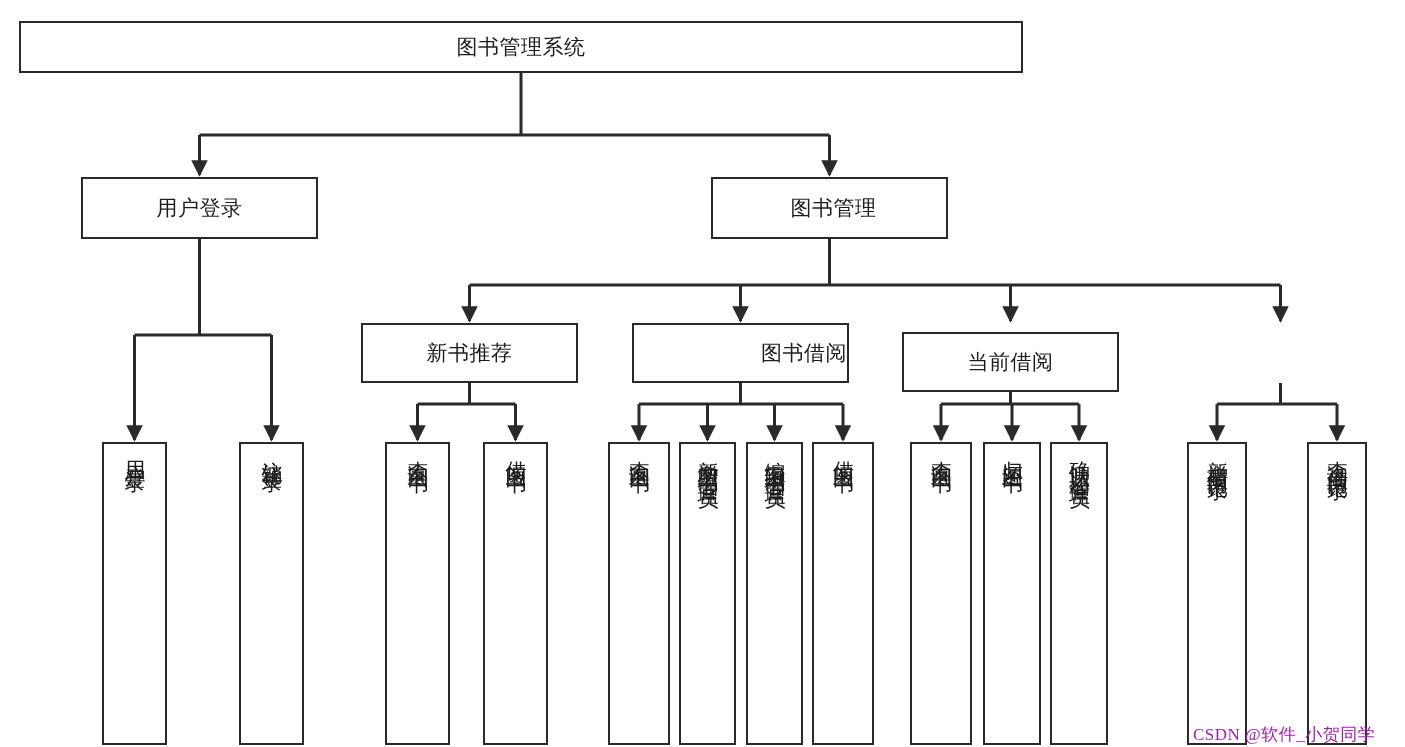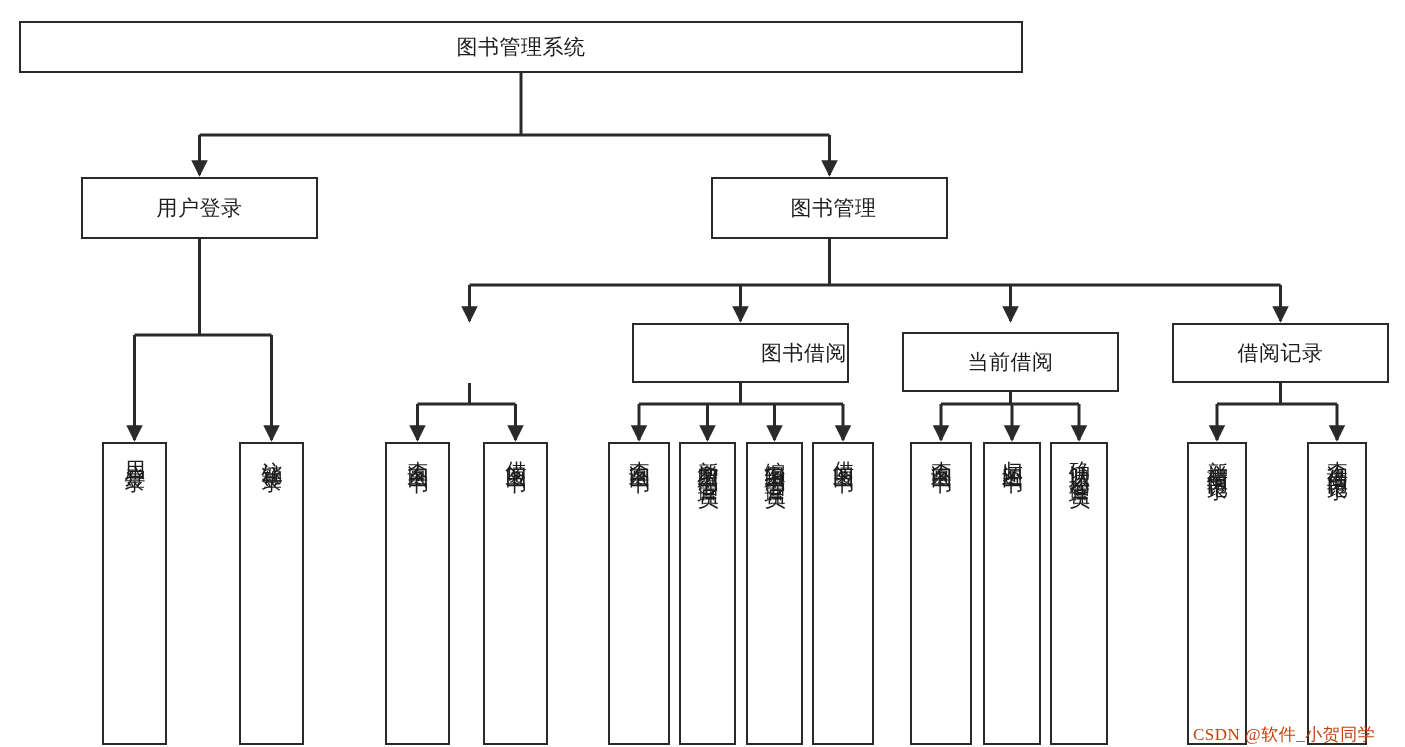--- a/index.html
+++ b/index.html
@@ -48,21 +48,21 @@
   .node.vertical .label {
     writing-mode: vertical-rl;
     text-orientation: upright;
     white-space: nowrap;
     letter-spacing: 4px;
     font-size: 21px;
   }
   .watermark {
     position: absolute;
     z-index: 5;
-    color: #c2410c;
+    color: #a21caf;
     font-size: 17px;
     white-space: nowrap;
     letter-spacing: 0.5px;
   }
 </style>
 </head>
 <body>
 
 <div id="canvas">
 
@@ -114,32 +114,32 @@
   </div>
 
   <div class="node" style="left: 81px; top: 170px; width: 237px; height: 62px;">
     <span class="label">用户登录</span>
   </div>
 
   <div class="node" style="left: 711px; top: 170px; width: 237px; height: 62px; padding-left: 8px;">
     <span class="label">图书管理</span>
   </div>
 
+  <div class="node" style="left: 361px; top: 316px; width: 217px; height: 60px;">
+    <span class="label">新书推荐</span>
+  </div>
 
   <div class="node" style="left: 632px; top: 316px; width: 217px; height: 60px; justify-content: flex-end;">
     <span class="label">图书借阅</span>
   </div>
 
   <div class="node" style="left: 902px; top: 325px; width: 217px; height: 60px; justify-content: center;">
     <span class="label">当前借阅</span>
   </div>
 
-  <div class="node" style="left: 1172px; top: 316px; width: 217px; height: 60px;">
-    <span class="label">借阅记录</span>
-  </div>
 
   <div class="node vertical" style="left: 102px; top: 435px; width: 65px; height: 303px;">
     <span class="label">用户登录</span>
   </div>
 
   <div class="node vertical" style="left: 239px; top: 435px; width: 65px; height: 303px;">
     <span class="label">注销登录</span>
   </div>
 
   <div class="node vertical" style="left: 385px; top: 435px; width: 65px; height: 303px;">

